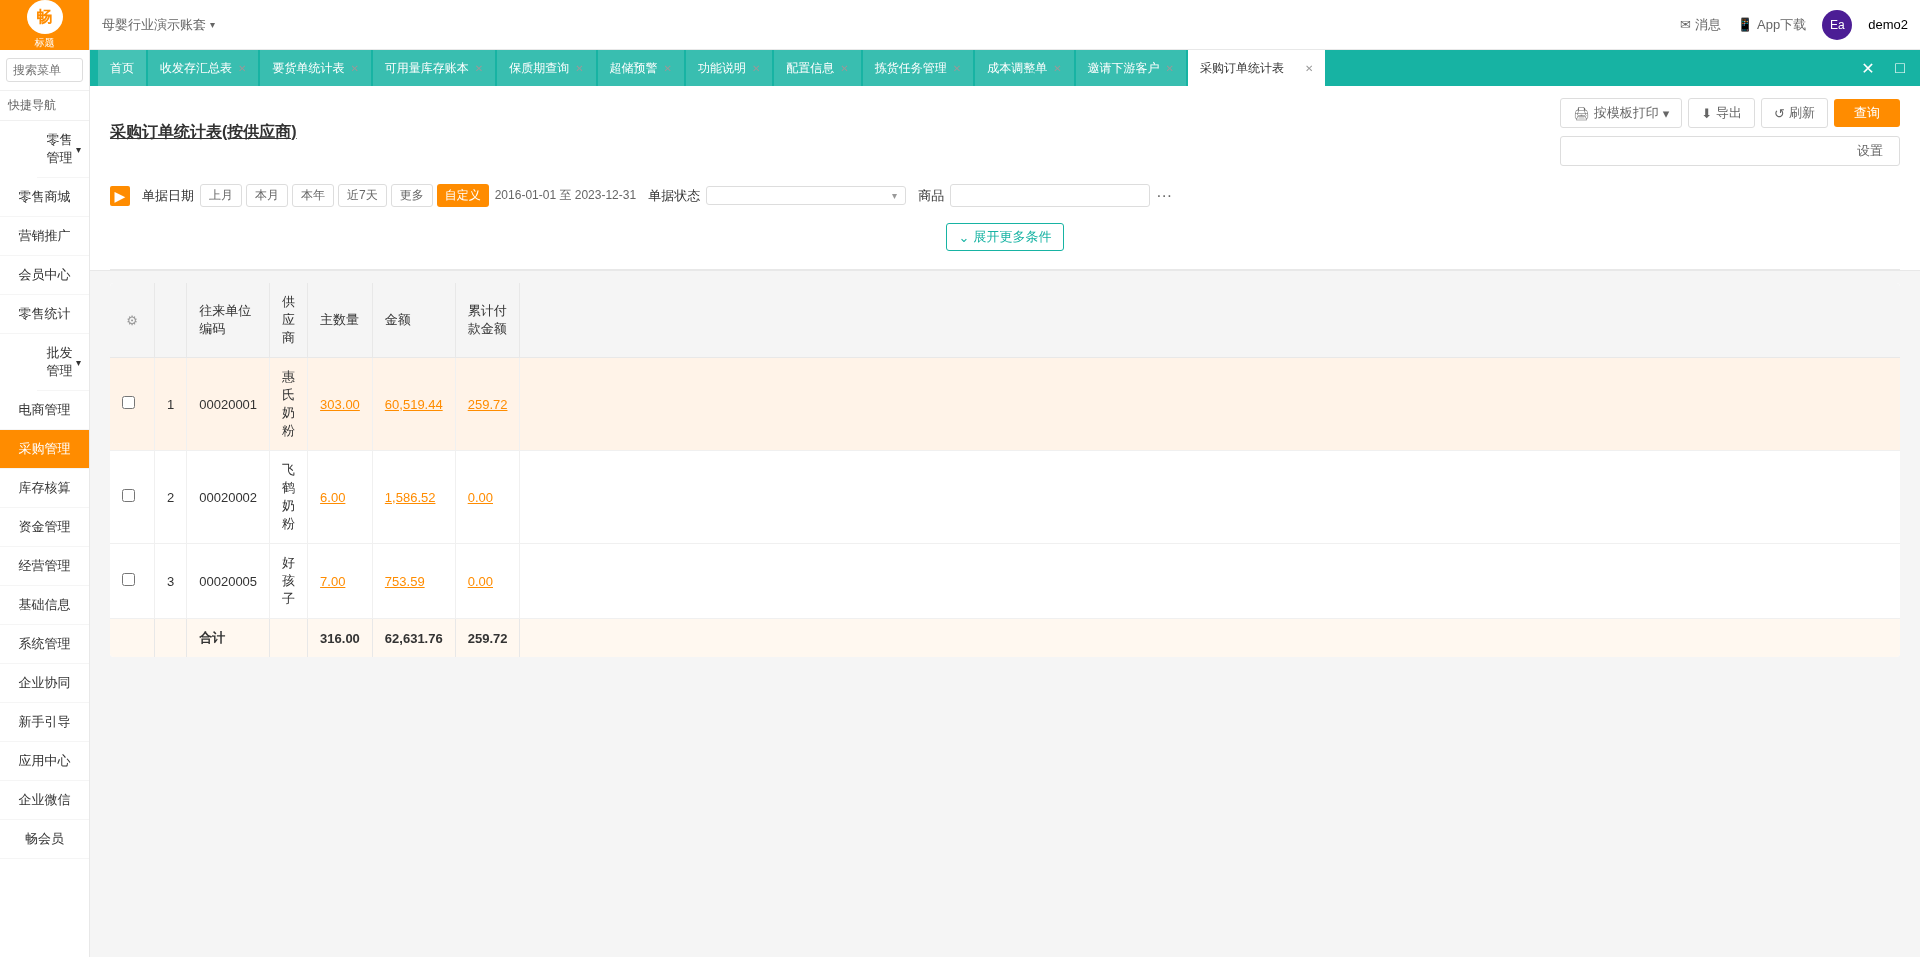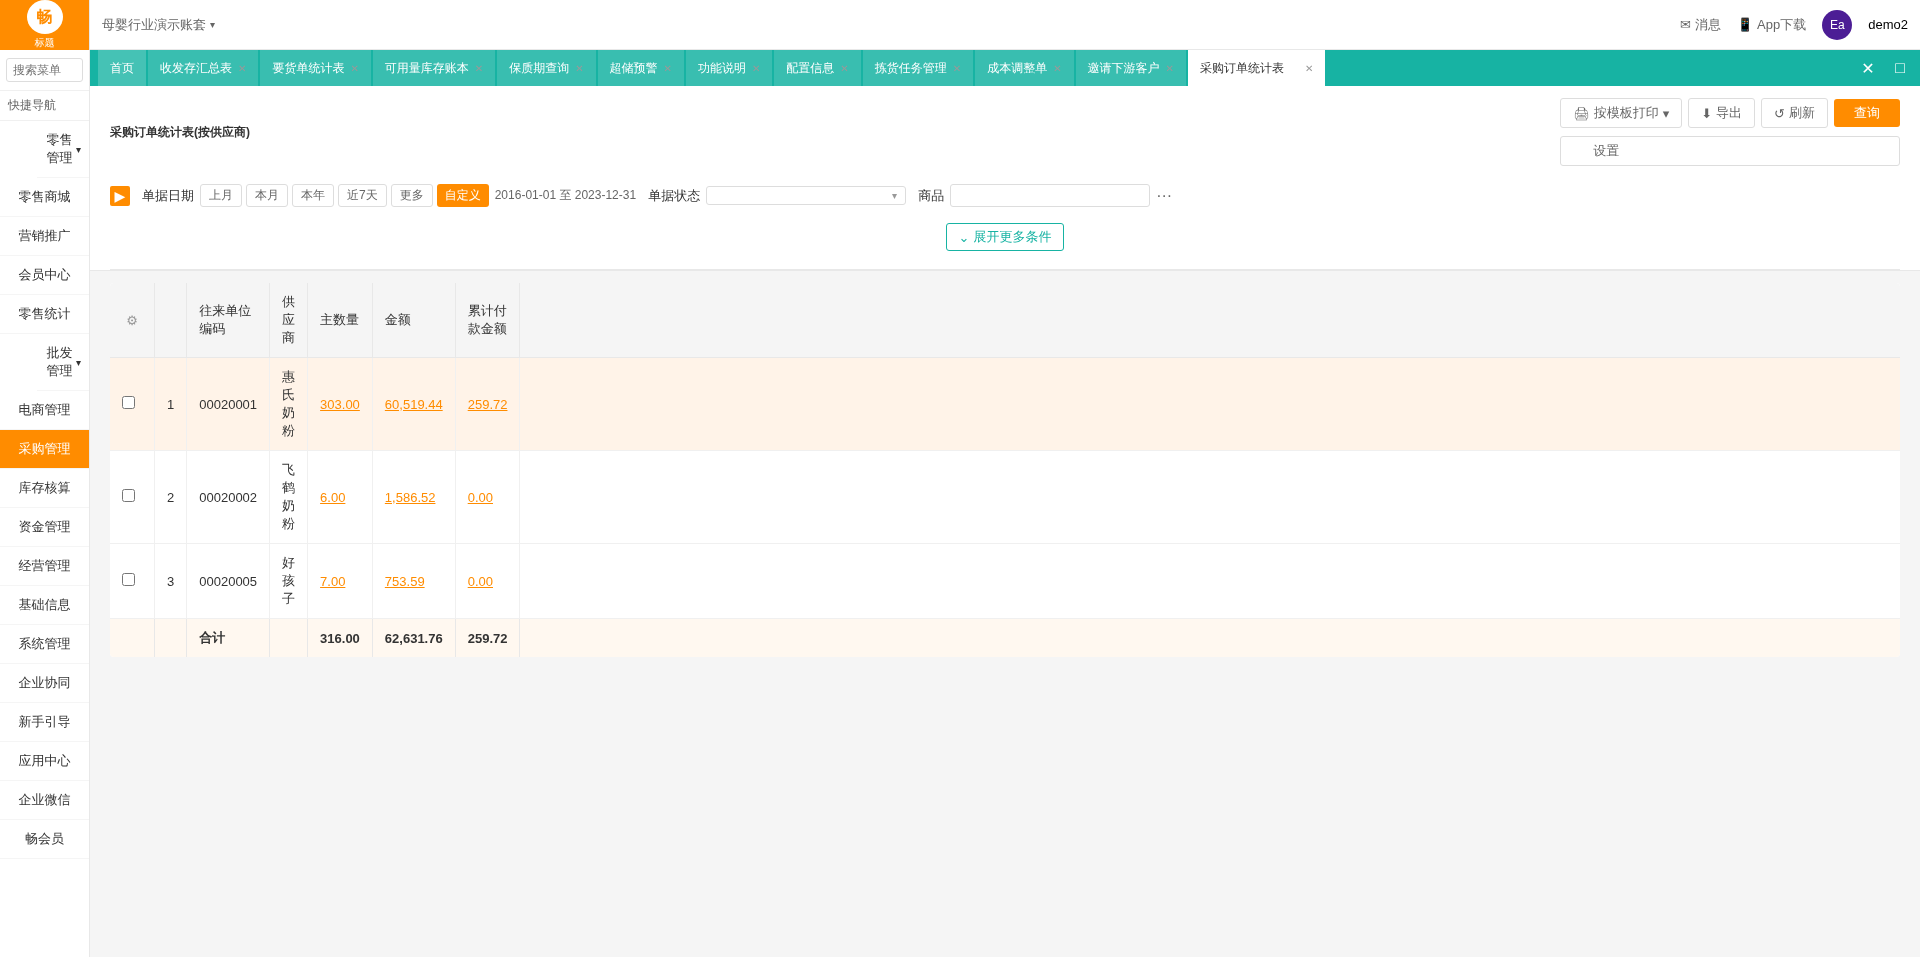--- a/index.html
+++ b/index.html
@@ -40,26 +40,26 @@
     .tab-home { background: rgba(255,255,255,0.2); color: #fff; }
     .tab-bar-right { margin-left: auto; display: flex; align-items: center; gap: 8px; }
     .tab-control-btn { color: #fff; font-size: 16px; cursor: pointer; width: 24px; height: 24px; display: flex; align-items: center; justify-content: center; }
 
     
     .page-content { flex: 1; background: #f5f5f5; overflow: auto; padding: 0; display: flex; flex-direction: column; }
 
     
     .page-header { background: #fff; padding: 12px 20px 0 20px; border-bottom: 1px solid #e8e8e8; flex-shrink: 0; }
     .page-title-row { display: flex; align-items: center; justify-content: space-between; margin-bottom: 10px; }
-    .page-title { font-size: 12px; font-weight: bold; color: #333; }
+    .page-title { font-size: 16px; font-weight: bold; color: #333; text-decoration: underline; }
     .btn-print { display: flex; align-items: center; gap: 4px; padding: 5px 12px; border: 1px solid #ddd; border-radius: 3px; background: #fff; font-size: 13px; cursor: pointer; color: #666; }
     .btn-export { display: flex; align-items: center; gap: 4px; padding: 5px 12px; border: 1px solid #ddd; border-radius: 3px; background: #fff; font-size: 13px; cursor: pointer; color: #666; }
     .btn-refresh { display: flex; align-items: center; gap: 4px; padding: 5px 12px; border: 1px solid #ddd; border-radius: 3px; background: #fff; font-size: 13px; cursor: pointer; color: #666; }
     .btn-query { padding: 5px 20px; background: #ff8c00; color: #fff; border: none; border-radius: 3px; font-size: 13px; cursor: pointer; }
-    .btn-setting { padding: 5px 32px; background: #fff; color: #666; border: 1px solid #ddd; border-radius: 3px; font-size: 13px; cursor: pointer; margin-top: 4px; display: block; text-align: left; }
+    .btn-setting { padding: 5px 16px; background: #fff; color: #666; border: 1px solid #ddd; border-radius: 3px; font-size: 13px; cursor: pointer; margin-top: 4px; display: block; text-align: right; }
 
     
     .filter-area { padding: 10px 20px; background: #fff; border-bottom: 1px solid #e8e8e8; }
     .filter-row { display: flex; align-items: center; gap: 12px; flex-wrap: wrap; }
     .filter-item { display: flex; align-items: center; gap: 6px; font-size: 13px; }
     .filter-label { color: #333; white-space: nowrap; }
     .date-quick-btns { display: flex; gap: 4px; }
     .date-quick-btn { padding: 2px 8px; border: 1px solid #ddd; border-radius: 3px; font-size: 12px; cursor: pointer; color: #666; background: #fff; }
     .custom-date-btn { padding: 2px 8px; background: #ff8c00; color: #fff; border: none; border-radius: 3px; font-size: 12px; cursor: pointer; }
     .date-range { font-size: 12px; color: #666; }

